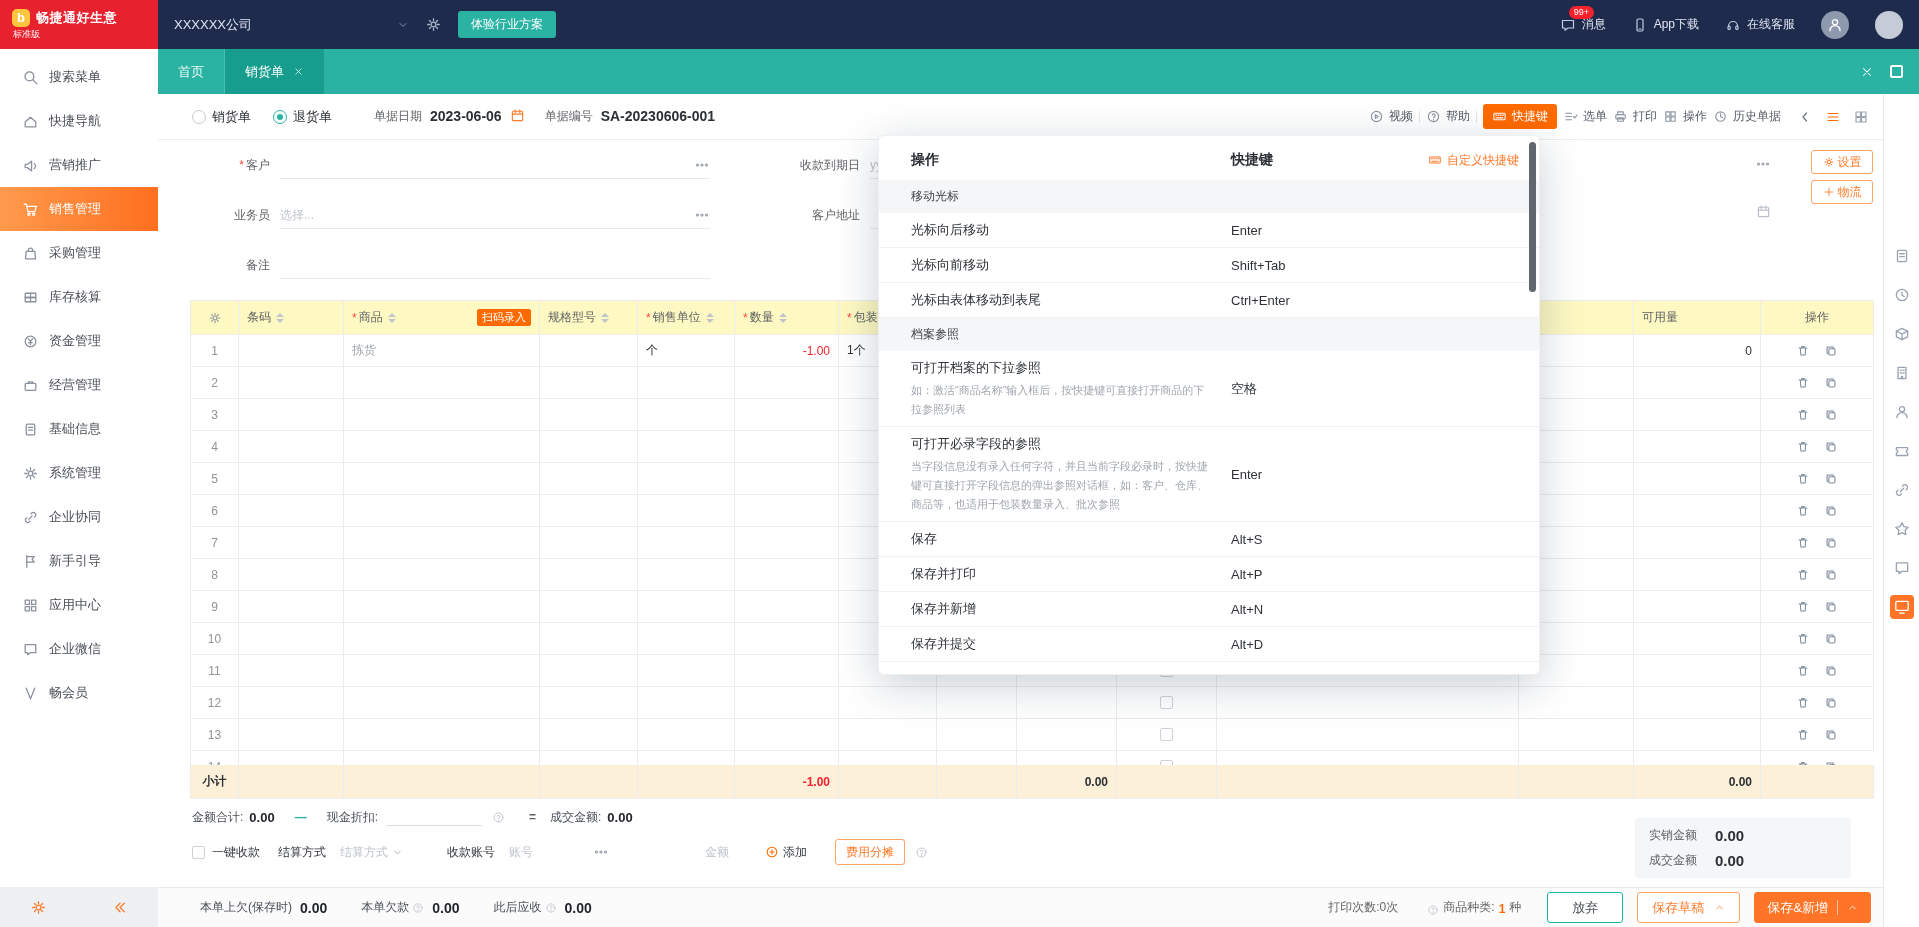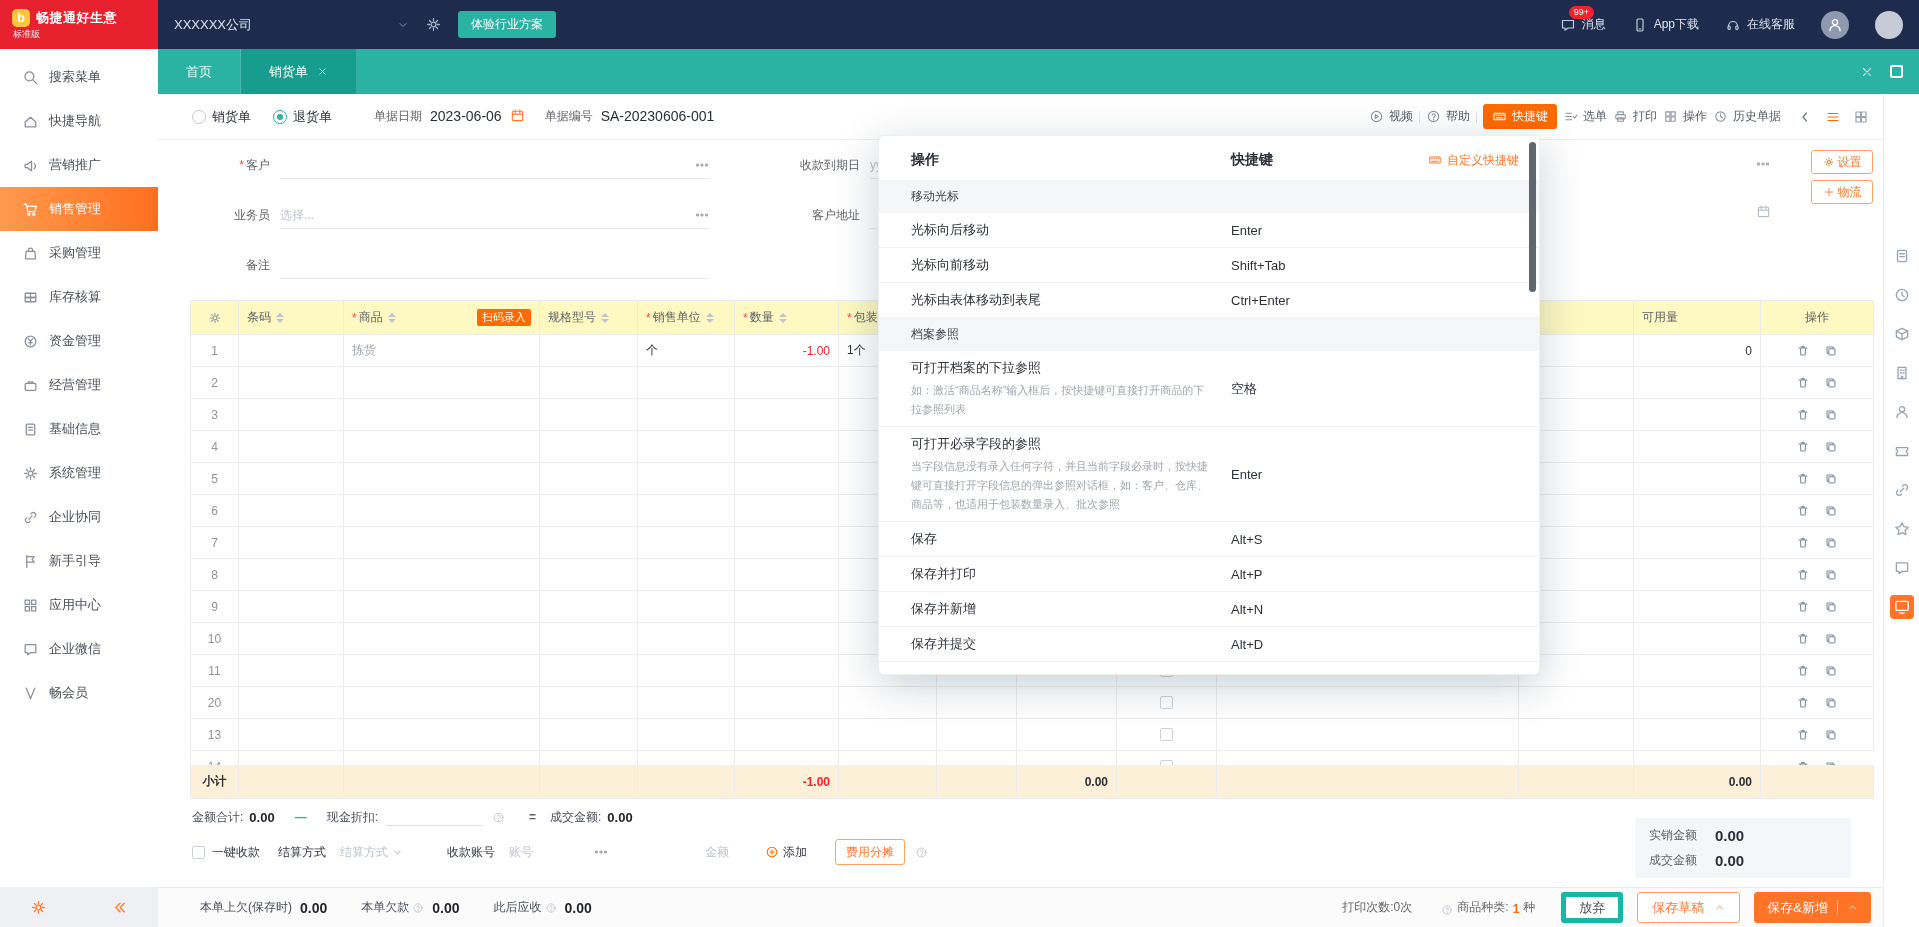--- a/index.html
+++ b/index.html
@@ -30,37 +30,37 @@
   .sidebar{position:absolute;top:49px;left:0;width:158px;bottom:40px;background:#fff;padding-top:6px;overflow:hidden;z-index:5}
   .side-item{height:44px;display:flex;align-items:center;padding-left:22px;gap:10px;font-size:13px;color:#4a4f57;cursor:pointer;white-space:nowrap}
   .side-item .sicon{width:17px;height:17px;color:#8a909c;flex-shrink:0}
   .side-item.active{background:linear-gradient(90deg,#ff9a4d,#ff6f1f);color:#fff}
   .side-item.active .sicon{color:#fff}
   .sidebar-foot{position:absolute;left:0;bottom:0;width:158px;height:40px;background:#eef0f4;display:flex;align-items:center;justify-content:space-between;padding:0 30px;z-index:5}
   .sf-icon{width:17px;height:17px;color:#ff7a2b;cursor:pointer}
 
   
   .tabbar{position:absolute;top:49px;left:158px;right:0;height:45px;background:#2ab3a3;display:flex;align-items:stretch;z-index:6}
-  .tab{display:flex;align-items:center;padding:0 28px;color:#e9faf7;font-size:13px;cursor:pointer;border-right:1px solid rgba(255,255,255,.14)}
+  .tab{display:flex;align-items:center;padding:0 20px;color:#e9faf7;font-size:13px;cursor:pointer;border-right:1px solid rgba(255,255,255,.14)}
   .tab.active{background:#169d8d;color:#fff}
   .tab-close{width:11px;height:11px;margin-left:9px;color:#d6f3ee}
   .tabbar-right{margin-left:auto;display:flex;align-items:center;gap:16px;padding-right:16px}
   .tbr-x{width:14px;height:14px;color:#fff;cursor:pointer}
   .tbr-box{width:13px;height:13px;border:2px solid #fff;border-radius:2px;cursor:pointer}
 
   
   .main{position:absolute;top:94px;left:158px;right:36px;bottom:40px;background:#fff;overflow:hidden}
 
   .doc-header{display:flex;align-items:center;height:46px;padding:0 14px 0 34px;border-bottom:1px solid #ebedf0}
   .radio{display:flex;align-items:center;gap:6px;font-size:13px;color:#2f3338;cursor:pointer;margin-right:22px}
   .rdot{width:14px;height:14px;border:1px solid #c6cad1;border-radius:50%;position:relative;background:#fff}
   .radio.checked .rdot{border-color:#2ab3a3}
   .radio.checked .rdot::after{content:"";position:absolute;inset:3px;background:#2ab3a3;border-radius:50%}
   .doc-field{display:flex;align-items:flex-start;gap:8px;margin-left:20px;font-size:12px;color:#606266;white-space:nowrap}
-  .doc-value{font-size:14px;font-weight:normal;color:#2b2f36}
+  .doc-value{font-size:14px;font-weight:bold;color:#2b2f36}
   .cal-orange{width:15px;height:15px;color:#ff7a2b;cursor:pointer}
   #toolbar{margin-left:auto;display:flex;align-items:center;gap:6px;color:#555b66;font-size:12px}
   .tb-item{display:flex;align-items:center;gap:5px;cursor:pointer;white-space:nowrap}
   .tb-item .tbi{width:15px;height:15px;color:#8d95a3}
   .tb-item.active{background:#ff6a00;color:#fff;border-radius:3px;padding:4px 9px}
   .tb-item.active .tbi{color:#fff}
   .tb-sep{width:1px;height:12px;background:#e3e6ea}
   .view-ctl{display:flex;align-items:center;gap:12px;margin-left:16px}
   .vc{width:16px;height:16px;cursor:pointer}
   .vc-left{color:#6b7686}
@@ -134,21 +134,21 @@
   
   .footer{position:absolute;left:158px;right:36px;bottom:0;height:40px;background:#fbfbfc;border-top:1px solid #e8eaee;display:flex;align-items:center;padding:0 12px 0 42px;z-index:5;white-space:nowrap}
   .fstat{display:flex;align-items:center;font-size:12px;color:#4a4f57;margin-right:34px}
   .fstat b{font-size:14px;margin-left:8px;color:#22252a}
   .fq{width:12px;height:12px;color:#c0c4cc;margin-left:3px}
   .print-info{color:#666;margin-left:auto}
   .cat-info{display:flex;align-items:flex-end;gap:4px;color:#666;margin-left:26px}
   .cat-num{color:#ff6a00;font-weight:bold}
   .btns{display:flex;align-items:center;gap:14px;margin-left:26px}
   .btn{border-radius:3px;font-size:13px;height:31px;display:flex;align-items:center;justify-content:center;cursor:pointer}
-  .btn-plain{background:#fff;border:5px solid #14b8a6;color:#4a4f57;width:62px}
+  .btn-plain{background:#fff;border:1px solid #14b8a6;color:#4a4f57;width:76px}
   .btn-outline{background:#fff;border:1px solid #ffa266;color:#ff7a2b;padding:0 14px;gap:10px}
   .btn-solid{background:#ff7426;border:1px solid #ff7426;color:#fff;padding:0 12px;gap:9px}
   .btn .caret{width:11px;height:11px}
   .btn-solid .vsep{width:1px;height:15px;background:rgba(255,255,255,.55)}
 
   
   .popup{position:absolute;left:878px;top:135px;width:662px;height:540px;background:#fff;border-radius:6px;border:1px solid #f0f0f0;box-shadow:0 10px 44px rgba(15,35,60,.22);z-index:60;overflow:hidden}
   .p-head{display:flex;align-items:center;padding:15px 20px 11px 32px}
   .ph-action{width:320px;font-size:14px;font-weight:bold;color:#2b2f36}
   .ph-key{font-size:14px;font-weight:bold;color:#2b2f36}
@@ -986,21 +986,21 @@
           </span>
           <span class="act-icon">
             <svg viewBox="0 0 16 16" fill="none" stroke="currentColor" stroke-width="1.2" stroke-linecap="round" stroke-linejoin="round">
               <rect x="5.5" y="5.5" width="7" height="7" rx="1"></rect>
               <path d="M10.5 5.5v-2h-7v7h2"></path>
             </svg>
           </span>
         </div>
       </div>
       <div class="trow ">
-        <div class="tc c0">20</div>
+        <div class="tc c0">12</div>
         <div class="tc c1"></div>
         <div class="tc c2"></div>
         <div class="tc c3"></div>
         <div class="tc c4"></div>
         <div class="tc c5 num"></div>
         <div class="tc c6"></div>
         <div class="tc c7"></div>
         <div class="tc c8"></div>
         <div class="tc c9">
           <span class="cb"></span>

